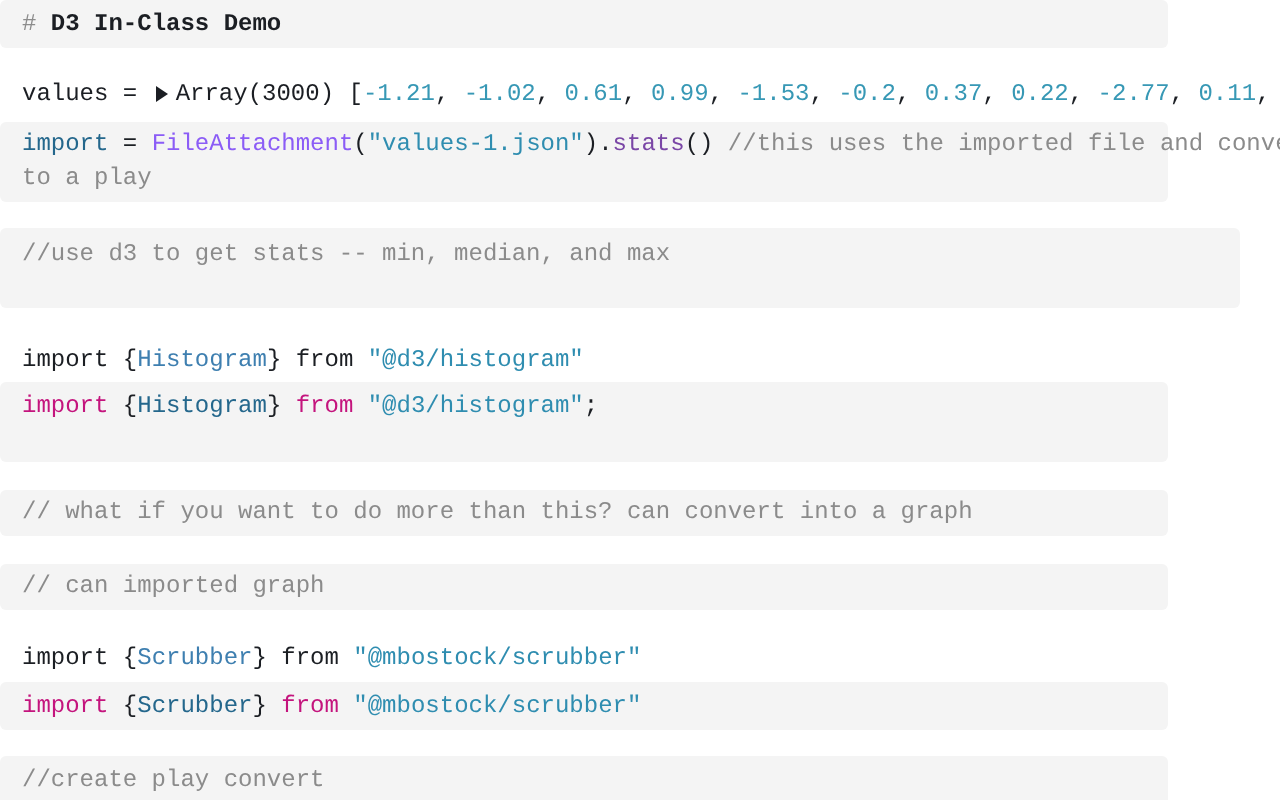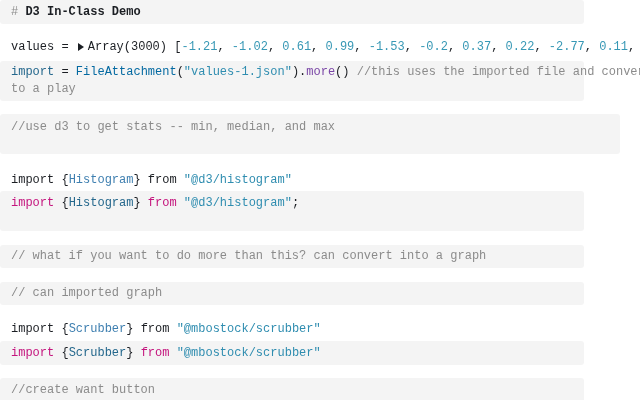--- a/index.html
+++ b/index.html
@@ -10,39 +10,39 @@
     }
     .row { position:absolute; left:0; width:584px; }
     .block { background:#f4f4f4; border-radius:3px; }
     .line { position:absolute; left:11px; white-space:pre; line-height:18px; }
     .title { font-weight:bold; }
     .hash { color:#8c8c8c; font-weight:normal; }
     .cmt { color:#8b8b8b; }
     .num { color:#3798b5; }
     .str { color:#2f8db0; }
     .var { color:#24678c; }
-    .fn { color:#0369a1; }
+    .fn { color:#8b5cf6; }
     .meth { color:#7a46a6; }
     .kw { color:#c4147d; }
     .name { color:#3e7fb0; }
     .tri { display:inline-block; width:0; height:0; border-left:6px solid #1b1e23; border-top:4px solid transparent; border-bottom:4px solid transparent; margin:0 4px 0 2px; vertical-align:middle; cursor:pointer; }
   </style>
 </head>
 <body>
 
 <div class="row block" style="top:0;height:24px;">
   <div class="line title" style="top:3px;"><span class="hash">#</span> <span>D3 In-Class Demo</span></div>
 </div>
 
 <div class="row" style="top:36px;height:22px;">
   <div class="line" style="top:2px;"><span>values = </span><span class="tri"></span><span>Array(3000)</span><span> [</span><span id="arrvals"><span class="num">-1.21</span><span>, </span><span class="num">-1.02</span><span>, </span><span class="num">0.61</span><span>, </span><span class="num">0.99</span><span>, </span><span class="num">-1.53</span><span>, </span><span class="num">-0.2</span><span>, </span><span class="num">0.37</span><span>, </span><span class="num">0.22</span><span>, </span><span class="num">-2.77</span><span>, </span><span class="num">0.11</span><span>, </span></span></div>
 </div>
 
 <div class="row block" style="top:61px;height:40px;">
-  <div class="line" style="top:2px;"><span class="var">import</span><span> = </span><span class="fn">FileAttachment</span><span>(</span><span class="str">"values-1.json"</span><span>).</span><span class="meth">more</span><span>() </span><span class="cmt">//this uses the imported file and converts it</span></div>
+  <div class="line" style="top:2px;"><span class="var">import</span><span> = </span><span class="fn">FileAttachment</span><span>(</span><span class="str">"values-1.json"</span><span>).</span><span class="meth">stats</span><span>() </span><span class="cmt">//this uses the imported file and converts it</span></div>
   <div class="line cmt" style="top:19px;">to a play</div>
 </div>
 
 <div class="row block" style="top:114px;height:40px;padding-left:36px;">
   <div class="line cmt" style="top:4px;">//use d3 to get stats -- min, median, and max</div>
 </div>
 
 <div class="row" style="top:170px;height:20px;">
   <div class="line" style="top:1px;"><span>import </span><span>{</span><span class="name">Histogram</span><span>} </span><span>from </span><span class="str">"@d3/histogram"</span></div>
 </div>
@@ -61,14 +61,14 @@
 
 <div class="row" style="top:319px;height:20px;">
   <div class="line" style="top:1px;"><span>import </span><span>{</span><span class="name">Scrubber</span><span>} </span><span>from </span><span class="str">"@mbostock/scrubber"</span></div>
 </div>
 
 <div class="row block" style="top:341px;height:24px;">
   <div class="line" style="top:3px;"><span class="kw">import</span><span> {</span><span class="var">Scrubber</span><span>} </span><span class="kw">from</span><span> </span><span class="str">"@mbostock/scrubber"</span></div>
 </div>
 
 <div class="row block" style="top:378px;height:30px;">
-  <div class="line cmt" style="top:3px;">//create want button</div>
+  <div class="line cmt" style="top:3px;">//create play convert</div>
 </div>
 
 </body></html>

